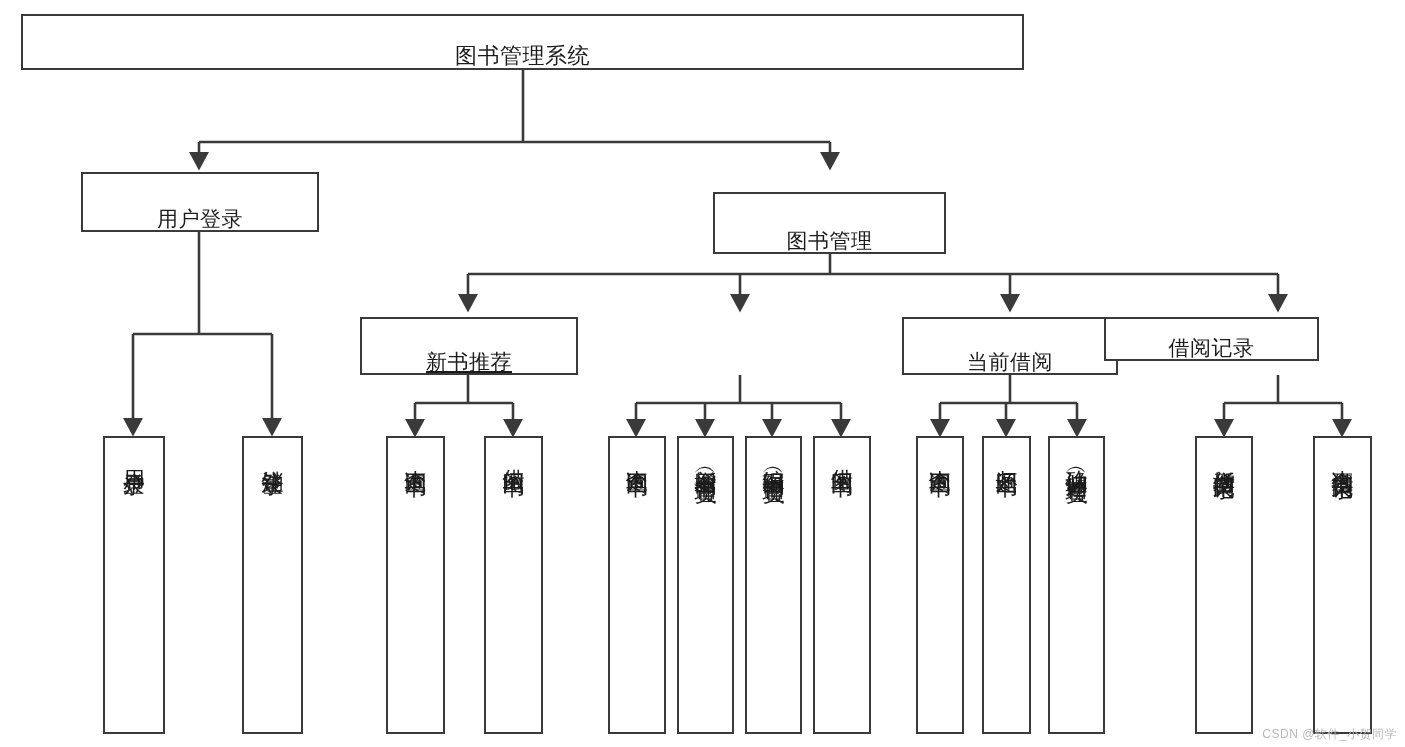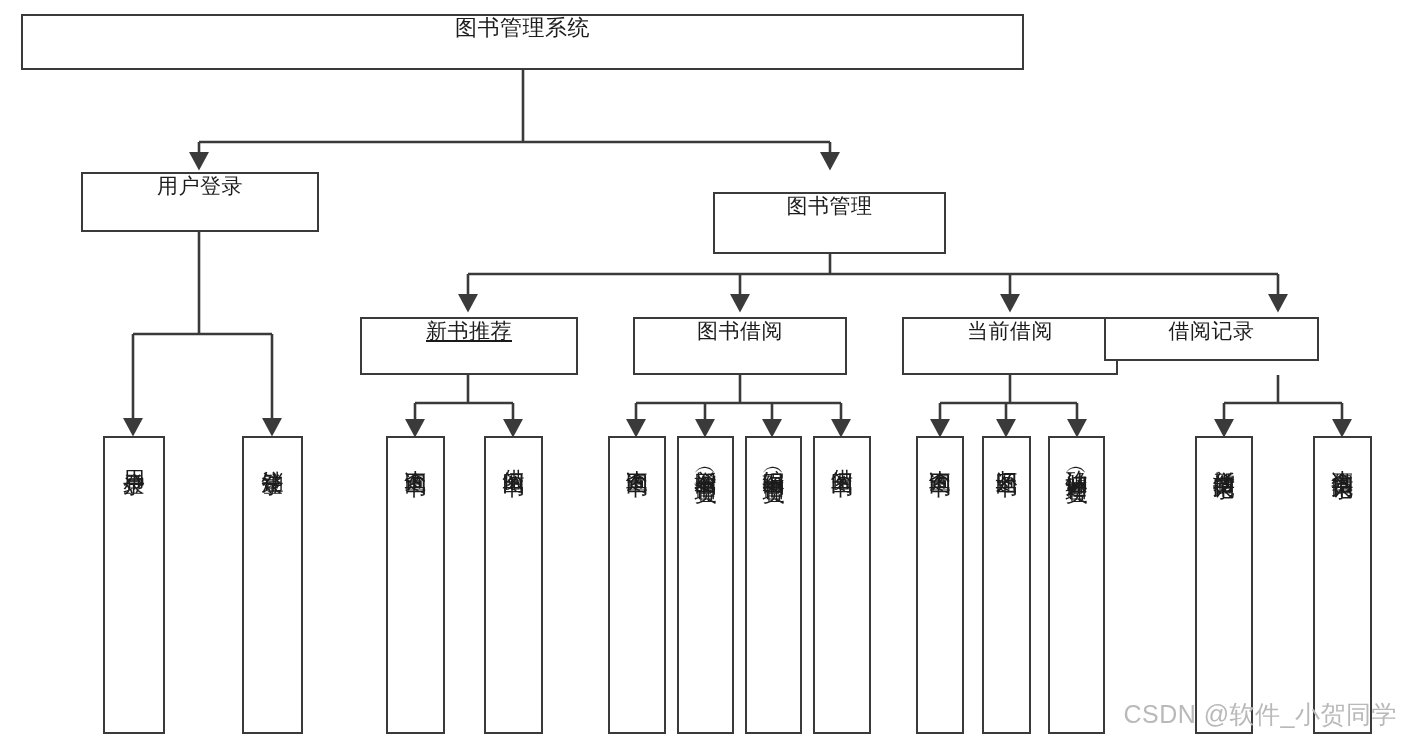--- a/index.html
+++ b/index.html
@@ -19,21 +19,21 @@
     left:0;top:0;
     width:1405px;height:747px;
     pointer-events:none;
   }
   .node{
     position:absolute;
     box-sizing:border-box;
     background:#ffffff;
     border:2.5px solid #3a3a3a;
     display:flex;
-    align-items:flex-start;
+    align-items:flex-end;
     justify-content:center;
     z-index:2;
   }
   .node .lbl{
     font-size:21px;
     line-height:1.1;
     color:#1c1c1c;
     white-space:nowrap;
     letter-spacing:0.5px;
   }
@@ -48,22 +48,22 @@
     text-orientation:upright;
     font-size:22px;
     line-height:1.18;
     letter-spacing:2px;
     white-space:normal;
     max-height:272px;
   }
   #watermark{
     position:absolute;
     right:8px;
-    bottom:16px;
-    font-size:25px;
+    bottom:4px;
+    font-size:12px;
     color:#b9b9b9;
     z-index:5;
     white-space:nowrap;
     letter-spacing:0.5px;
   }
 </style>
 </head>
 <body>
 
 <div id="canvas">
@@ -126,23 +126,20 @@
   <div class="node" style="left:81px;top:172px;width:238px;height:60px;">
     <span class="lbl">用户登录</span>
   </div>
   <div class="node" style="left:713px;top:172px;width:233px;height:62px;margin-top:20px;">
     <span class="lbl">图书管理</span>
   </div>
 
   <div class="node" style="left:360px;top:317px;width:218px;height:58px;text-decoration:underline;">
     <span class="lbl">新书推荐</span>
   </div>
-  <div class="node" style="left:633px;top:317px;width:214px;height:58px;">
-    <span class="lbl">图书借阅</span>
-  </div>
   <div class="node" style="left:902px;top:317px;width:216px;height:58px;">
     <span class="lbl">当前借阅</span>
   </div>
   <div class="node" style="left:1104px;top:317px;width:215px;height:44px;">
     <span class="lbl">借阅记录</span>
   </div>
 
   <div class="node leaf" style="left:103px;top:436px;width:62px;height:298px;">
     <span class="lbl">用户登录</span>
   </div>

